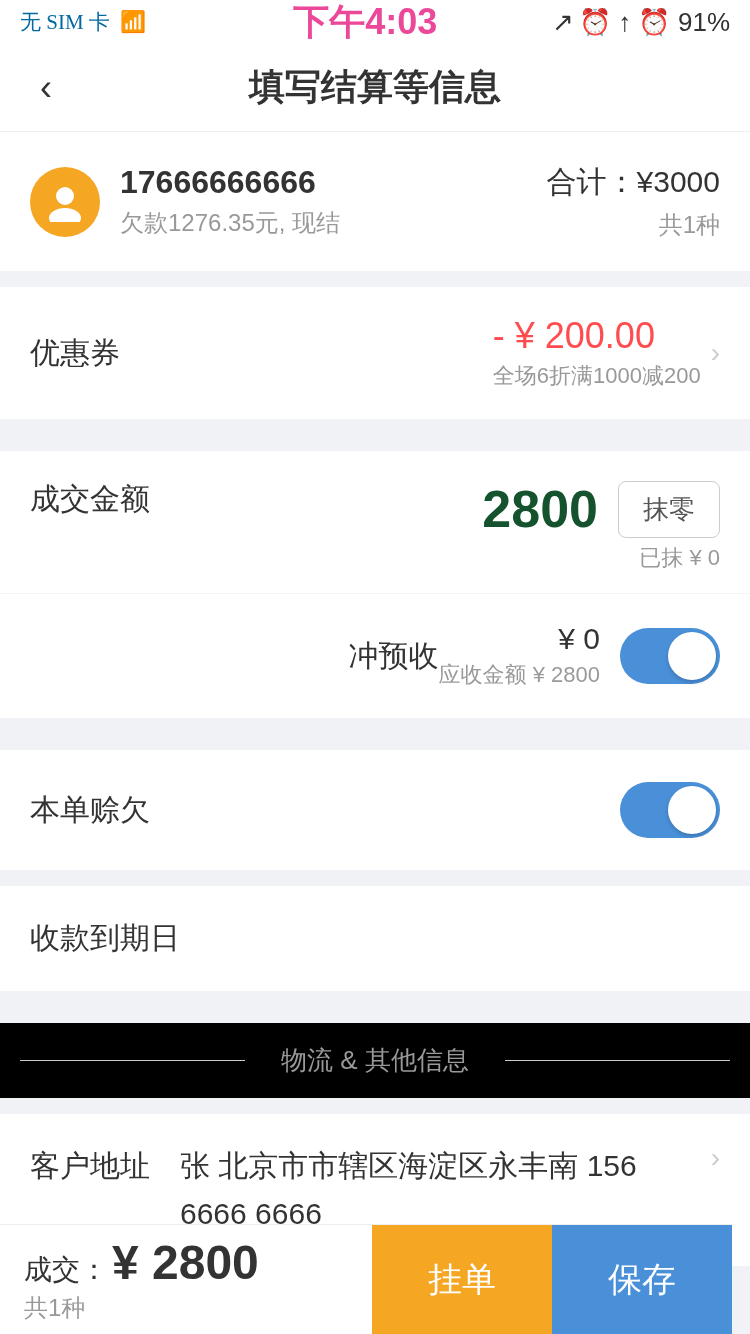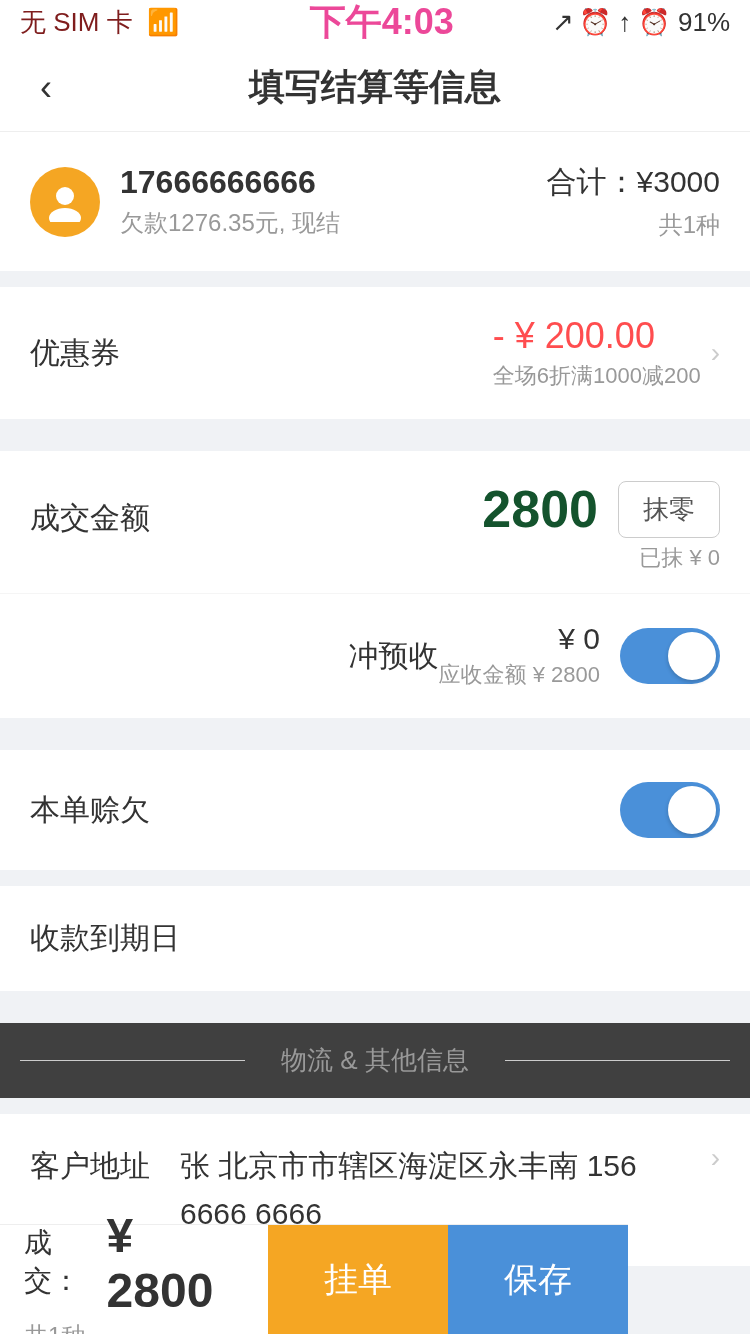--- a/index.html
+++ b/index.html
@@ -17,21 +17,21 @@
     .status-bar {
       height: 44px;
       background: #fff;
       display: flex;
       align-items: center;
       justify-content: space-between;
       padding: 0 20px;
       font-size: 28px;
       font-weight: 500;
     }
-    .status-left { font-size: 26px; color: #7f1d1d; }
+    .status-left { font-size: 21px; color: #0369a1; font-family: Liberation Serif, serif; }
     .status-center { font-size: 36px; font-weight: 600; color: #ec4899; margin-left: 32px; }
     .status-right { display: flex; align-items: center; gap: 6px; font-size: 26px; }
 
     
     .nav-bar {
       height: 88px;
       background: #fff;
       display: flex;
       align-items: center;
       padding: 0 30px;
@@ -251,21 +251,21 @@
       font-size: 30px;
       color: #333;
     }
     .duedate-value {
       font-size: 30px;
       color: #333;
     }
 
     
     .logistics-divider {
-      background: #404040;
+      background: #000000;
       padding: 20px 0;
       display: flex;
       align-items: center;
       justify-content: center;
       gap: 16px;
     }
     .divider-line {
       flex: 1;
       height: 1px;
       background: #ccc;
@@ -297,21 +297,21 @@
       color: #333;
       flex: 1;
       line-height: 1.6;
     }
 
     
     .bottom-bar {
       position: fixed;
       bottom: 0;
       left: 0;
-      width: 628px;
+      width: 732px;
       height: 110px;
       background: #fff;
       display: flex;
       align-items: center;
       border-top: 1px solid #eee;
     }
     .bottom-summary {
       flex: 1;
       padding: 0 24px;
     }
@@ -394,21 +394,21 @@
         <div class="coupon-desc">全场6折满1000减200</div>
       </div>
       <span class="chevron">›</span>
     </div>
   </div>
 
   <div class="section-gap"></div>
 
   <div class="white-section">
     <div style="padding: 28px 30px 0 30px;">
-      <div style="display:flex; align-items:flex-end; justify-content:space-between;gap:38px;">
+      <div style="display:flex; align-items:flex-start; justify-content:space-between;gap:38px;">
         <span class="row-label">成交金额</span>
         <div class="amount-right">
           <span class="amount-value">2800</span>
           <button class="round-btn">抹零</button>
         </div>
       </div>
       <div style="text-align:right; padding: 4px 0 20px 0;">
         <span class="amount-sub">已抹  ¥ 0</span>
       </div>
     </div>

